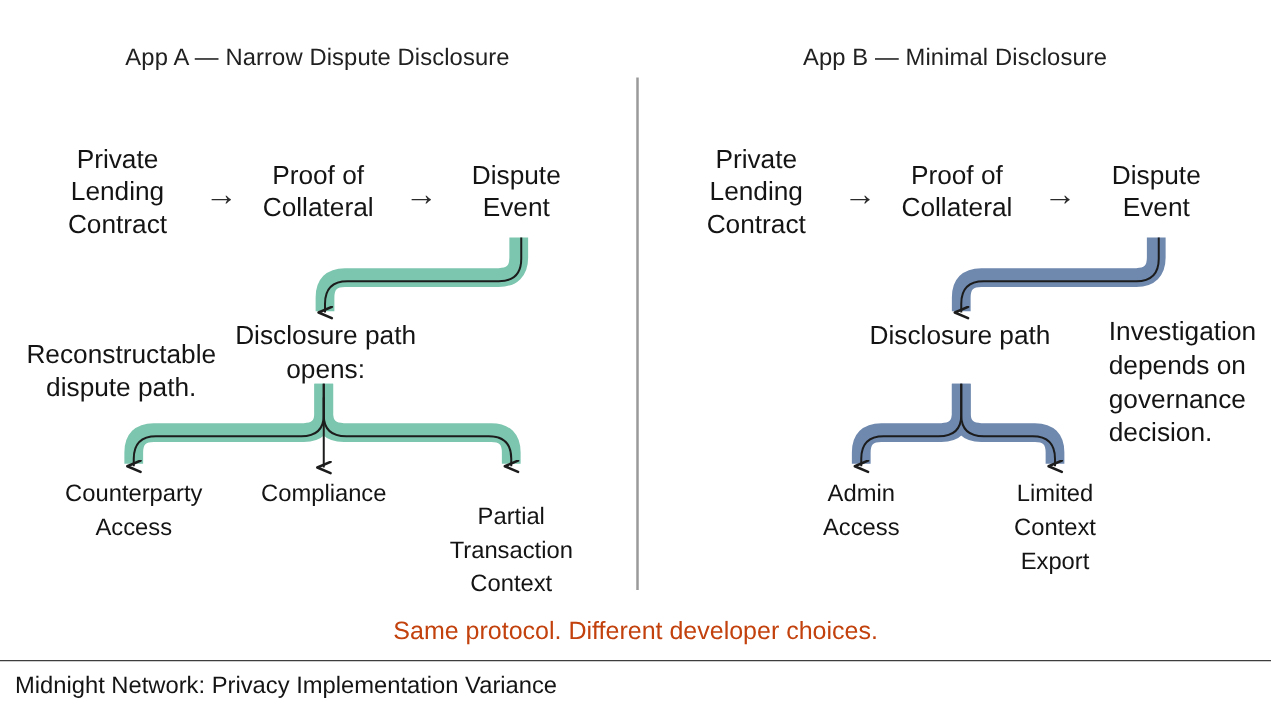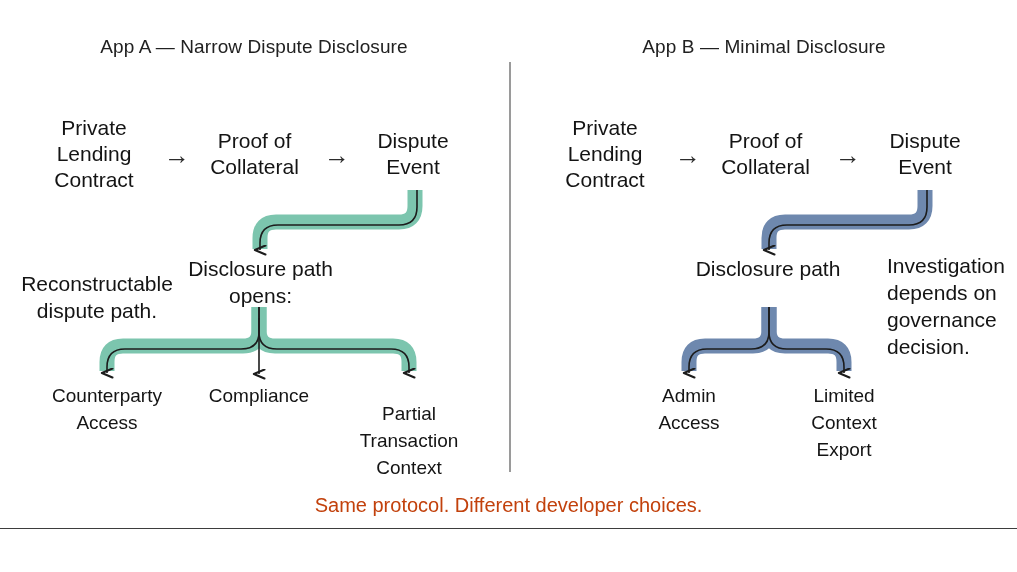--- a/index.html
+++ b/index.html
@@ -207,14 +207,15 @@
   </div>
   <div class="abs outcome-label" style="left:772px; top:382px; width:144px;">
     <div>Limited</div>
     <div>Context</div>
     <div>Export</div>
   </div>
 
   <div class="abs tagline" style="left:0; top:494px; width:1017px;">Same protocol. Different developer choices.</div>
 
   <div class="caption-rule"></div>
+  <div class="caption-text">Midnight Network: Privacy Implementation Variance</div>
 
 </div>
 
 </body></html>

